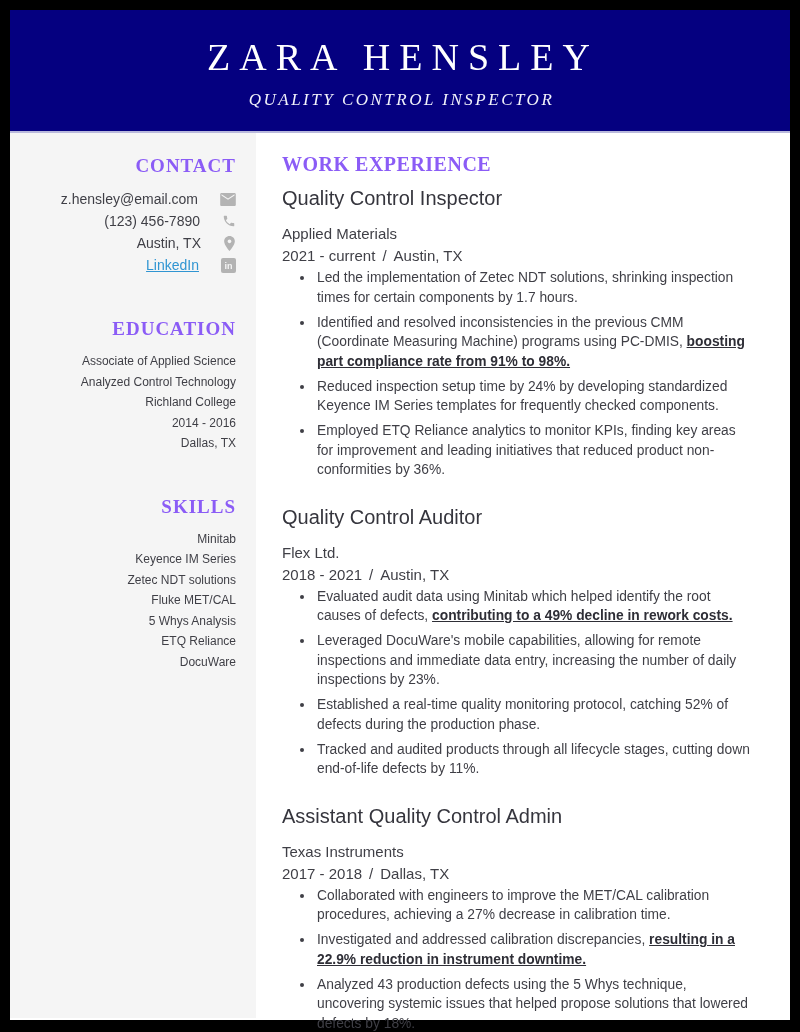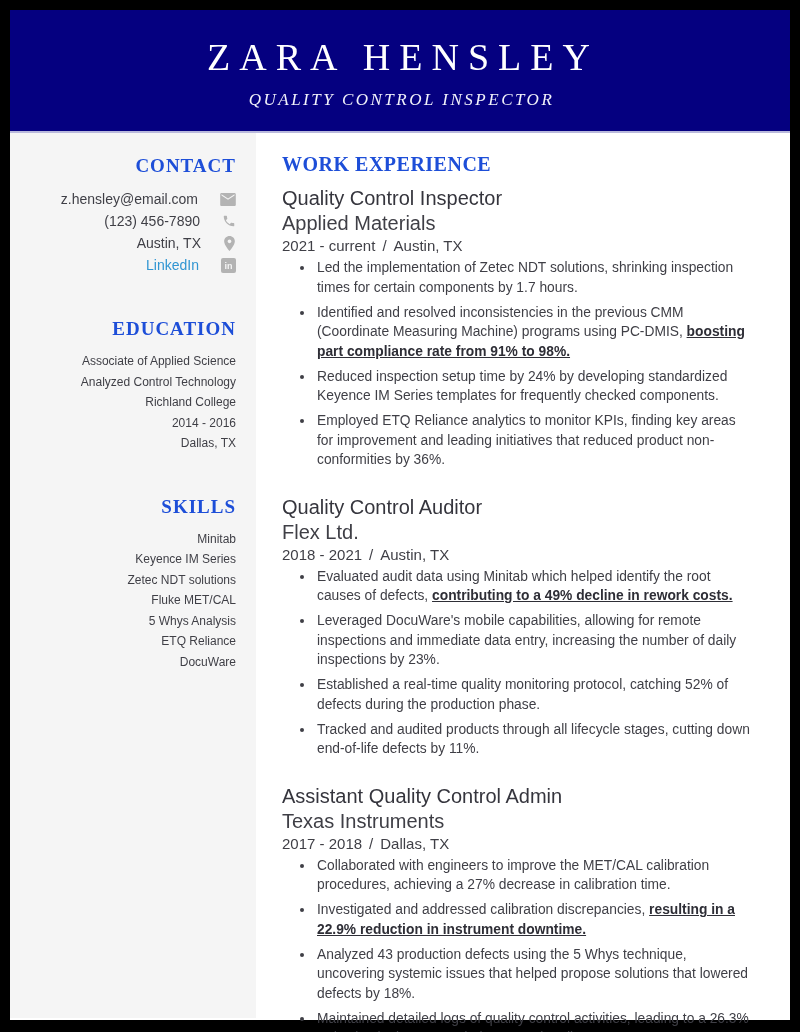--- a/index.html
+++ b/index.html
@@ -49,42 +49,42 @@
     color:#3f3f46;
   }
   .main {
     flex:1;
     padding:20px 40px 0 26px;
     color:#3f3f46;
   }
   .side-heading, .main-heading {
     font-family:"Liberation Serif","DejaVu Serif",serif;
     font-weight:700;
-    color:#1d4ed8;
+    color:#8b5cf6;
     letter-spacing:1px;
   }
   .side-heading { font-size:19px; margin-bottom:11px; }
   .side-section + .side-section { margin-top:42px; }
   .contact-row {
     display:flex; justify-content:flex-end; align-items:center;
     gap:22px; height:22px; font-size:14px;
   }
   .contact-row svg { flex:0 0 auto; display:block; }
   .link {
-    color:#3095d2; cursor:pointer;
+    color:#3095d2; text-decoration:underline; cursor:pointer;
   }
   .side-line { font-size:12px; line-height:20.5px; }
   .wrap-narrow { max-width:170px; margin-left:auto; }
   
   .main-heading { font-size:20px; letter-spacing:0.5px; margin-bottom:9px; }
   .job + .job { margin-top:24px; }
   .job-title {
     font-size:20px; font-weight:400; color:#35353d; line-height:26px;
   }
-  .job-company { font-size:20px; line-height:21px; margin-top:2px; }
+  .job-company { font-size:15px; line-height:21px; margin-top:12px; }
   .job-meta { font-size:15px; line-height:21px; margin-top:1px; }
   .meta-sep { margin:0 7px; }
   .job-bullets {
     margin-top:2px;
     padding-left:33px;
     list-style:disc outside;
   }
   .job-bullets li {
     font-size:13.8px;
     line-height:19.5px;

